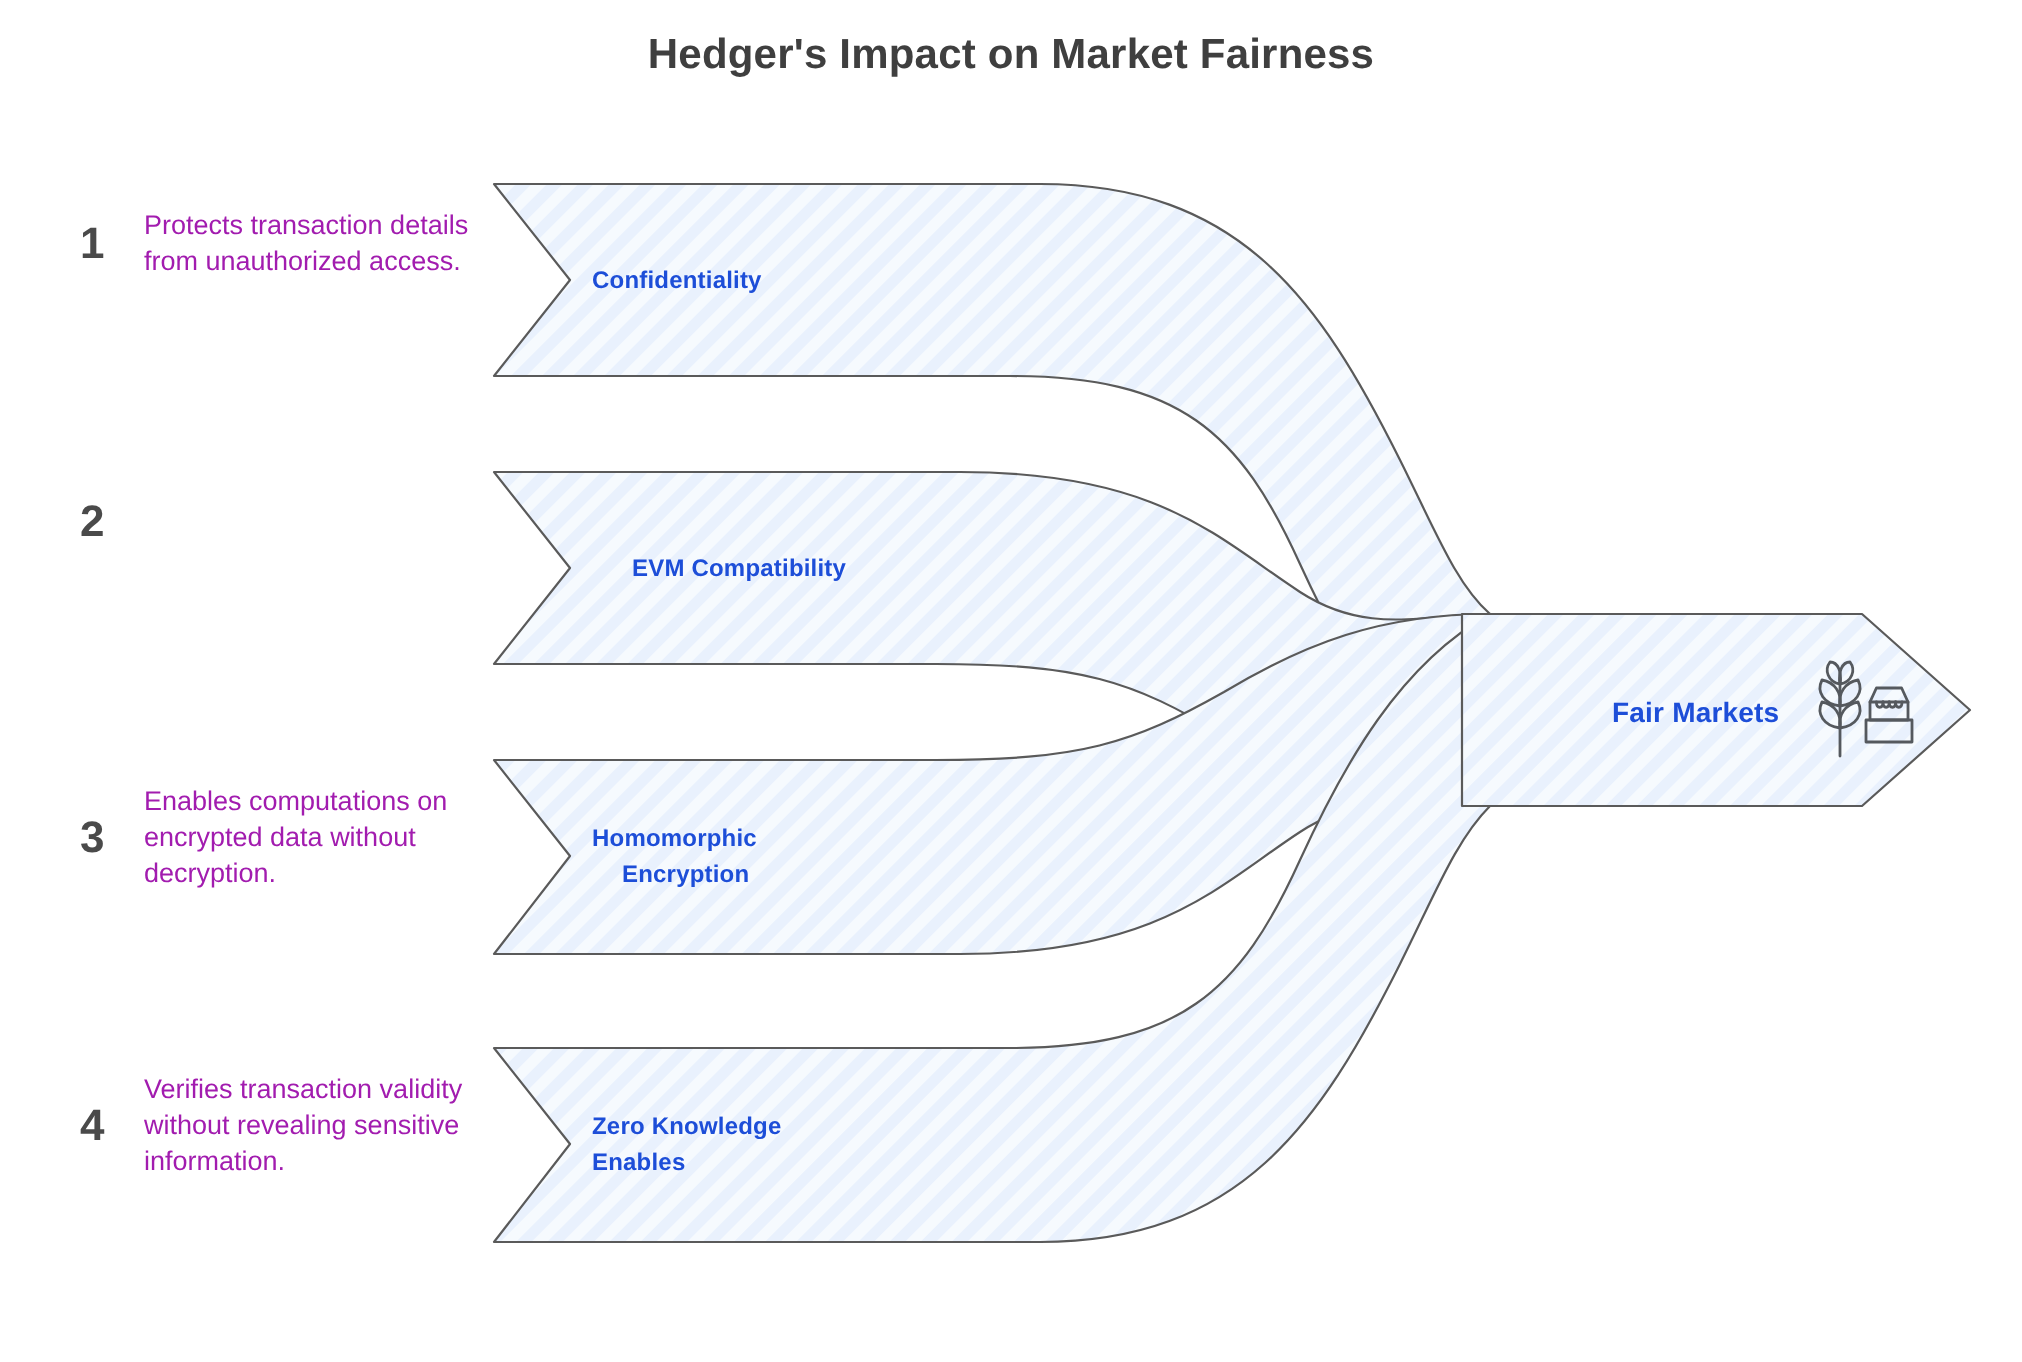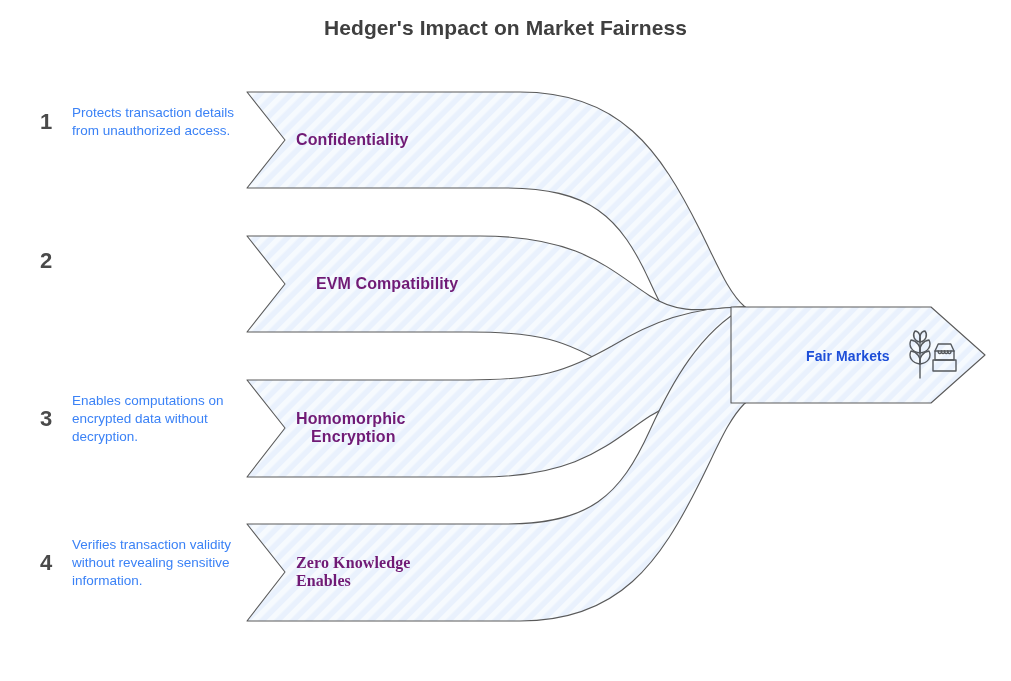--- a/index.html
+++ b/index.html
@@ -60,29 +60,29 @@
     font-size: 22px;
     font-weight: bold;
     color: #4a4a4a;
     text-align: left;
     line-height: 1;
   }
   .step-desc {
     flex: 1 1 auto;
     font-size: 13.5px;
     line-height: 18px;
-    color: #3b82f6;
+    color: #a21caf;
   }
 
   
   .band-label {
     position: absolute;
-    font-size: 16px;
-    font-weight: bold;
-    color: #701a75;
+    font-size: 12px;
+    font-weight: bold;
+    color: #1d4ed8;
     line-height: 18px;
     letter-spacing: 0.1px;
   }
 
   .outcome-label {
     position: absolute;
     font-size: 14px;
     font-weight: bold;
     color: #1d4ed8;
     letter-spacing: 0.1px;
@@ -187,21 +187,21 @@
 
   <div class="band-label" style="left: 296px; top: 131px;">Confidentiality</div>
 
   <div class="band-label" style="left: 296px; top: 275px; margin-left: 20px;">EVM Compatibility</div>
 
   <div style="position:absolute; left:296px; top:410px;">
     <div class="band-label" style="position:static;">Homomorphic</div>
     <div class="band-label" style="position:static;margin-left:15px;">Encryption</div>
   </div>
 
-  <div style="position:absolute; left:296px; top:554px;font-family:Liberation Serif, serif;">
+  <div style="position:absolute; left:296px; top:554px;">
     <div class="band-label" style="position:static;">Zero Knowledge</div>
     <div class="band-label" style="position:static;">Enables</div>
   </div>
 
   <div class="outcome-label" style="left: 806px; top: 348px;">Fair Markets</div>
 
   <div class="outcome-icon">
     <svg viewBox="0 0 56 54" width="56" height="54" fill="none" stroke="#55595e" stroke-width="1.4" stroke-linecap="round" stroke-linejoin="round">
 
       <line x1="17" y1="10" x2="17" y2="49"></line>

